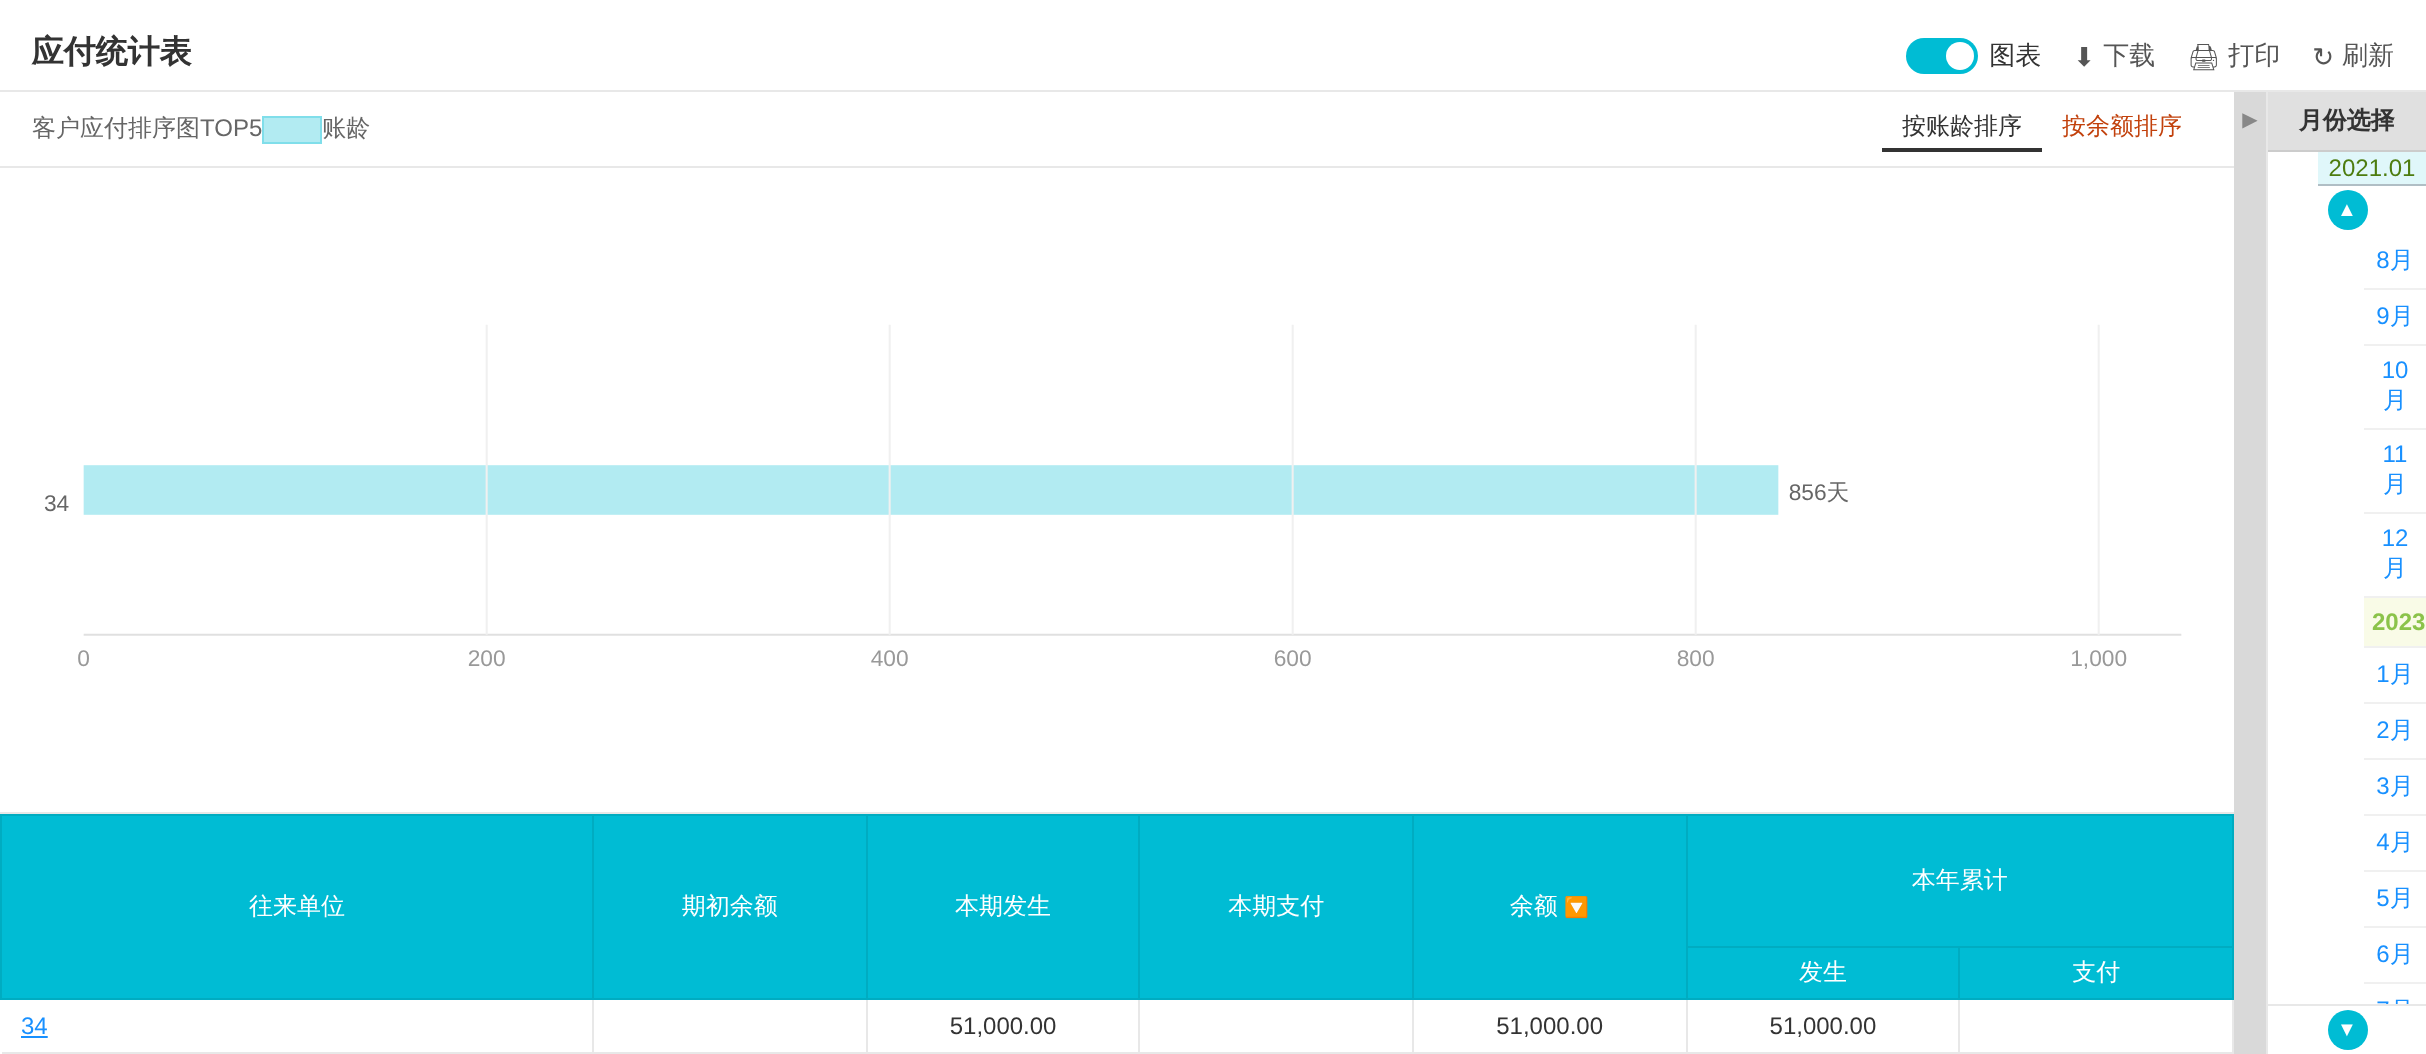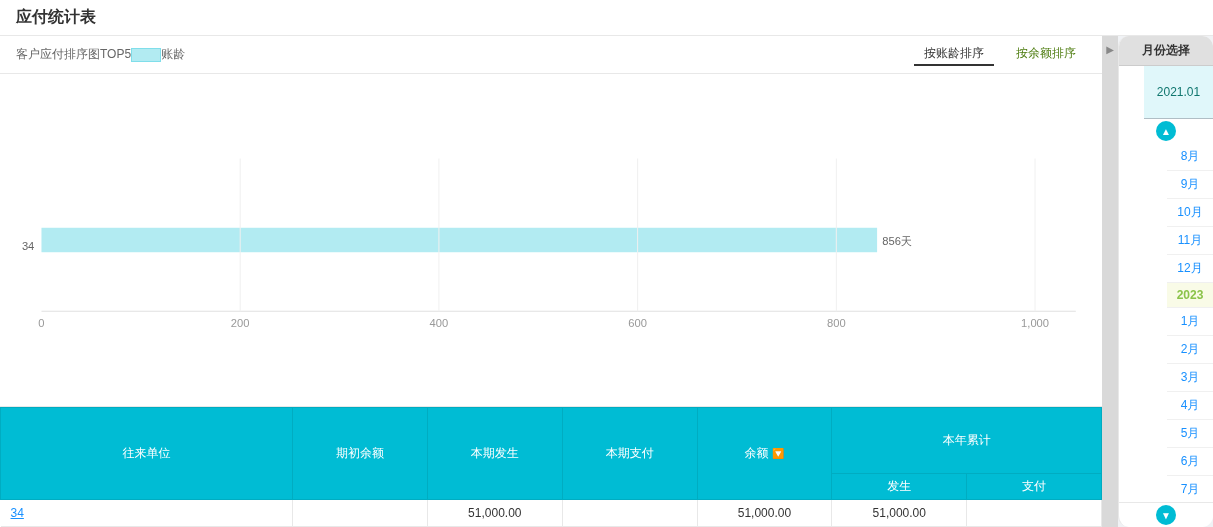--- a/index.html
+++ b/index.html
@@ -1,77 +1,95 @@
 <!DOCTYPE html>
 <html><head>
   <meta charset="utf-8">
   <style>
     * { box-sizing: border-box; margin: 0; padding: 0; }
     body { font-family: "Microsoft YaHei", Arial, sans-serif; font-size: 13px; background: #f0f2f5; color: #333; }
 
     .page { display: flex; flex-direction: column; width: 1213px; height: 527px; background: #f0f2f5; }
 
     
-    .header { display: flex; align-items: center; justify-content: space-between; background: #fff; padding: 8px 16px; height: 36px; border-bottom: 1px solid #e8e8e8; }
+    .header { display: flex; align-items: flex-end; justify-content: space-between; background: #fff; padding: 8px 16px; height: 46px; border-bottom: 1px solid #e8e8e8; }
     .header-title { font-size: 16px; font-weight: bold; color: #333; }
     .header-actions { display: flex; align-items: center; gap: 16px; }
     .toggle-wrap { display: flex; align-items: center; gap: 6px; }
     .toggle { width: 36px; height: 18px; background: #00bcd4; border-radius: 9px; position: relative; cursor: pointer; }
     .toggle::after { content: ''; position: absolute; width: 14px; height: 14px; background: #fff; border-radius: 50%; top: 2px; right: 2px; }
     .action-btn { display: flex; align-items: center; gap: 4px; color: #555; cursor: pointer; font-size: 13px; }
 
     
     .main { display: flex; flex: 1; overflow: hidden; }
 
     
     .chart-area { flex: 1; display: flex; flex-direction: column; overflow: hidden; }
 
     
     .chart-header { display: flex; align-items: center; justify-content: space-between; padding: 8px 16px; background: #fff; border-bottom: 1px solid #e8e8e8; height: 38px; }
     .chart-legend { display: flex; align-items: center; gap: 0; font-size: 12px; color: #666; }
     .legend-box { width: 30px; height: 14px; background: #b2ebf2; border: 1px solid #80deea; }
-    .sort-btns { display: flex; gap: 12px; }
-    .sort-btn { padding: 2px 10px; font-size: 12px; color: #4d7c0f; cursor: pointer; border-bottom: 2px solid transparent; }
+    .sort-btns { display: flex; gap: 0; }
+    .sort-btn { padding: 2px 10px; font-size: 12px; color: #c2410c; cursor: pointer; border-bottom: 2px solid transparent; }
     .sort-btn.active { color: #333; border-bottom: 2px solid #333; }
 
     
     .chart-canvas { flex: 1; background: #fff; position: relative; padding: 10px 16px 10px 16px; }
 
     
     .table-area { background: #fff; border-top: 1px solid #e8e8e8; }
     .table-wrap { overflow-x: auto; }
     table { width: 100%; border-collapse: collapse; }
     .table-header-row th { background: #00bcd4; color: #fff; text-align: center; padding: 24px 6px; font-size: 12px; font-weight: normal; border: 1px solid #00acc1; }
     .table-sub-header th { background: #00bcd4; color: #fff; text-align: center; padding: 4px 6px; font-size: 12px; font-weight: normal; border: 1px solid #00acc1; }
     .table-data-row td { text-align: center; padding: 6px 8px; font-size: 12px; border-bottom: 1px solid #e8e8e8; border-right: 1px solid #e8e8e8; }
     .table-data-row td:first-child { text-align: left; padding-left: 10px; }
     .text-right { text-align: right; }
     .link { color: #1890ff; text-decoration: underline; cursor: pointer; }
 
     
-    .sidebar { width: 95px; background: #fff; border-left: 1px solid #e8e8e8; display: flex; flex-direction: column; overflow: hidden; border-radius: 11px; }
+    .sidebar { width: 80px; background: #fff; border-left: 1px solid #e8e8e8; display: flex; flex-direction: column; overflow: hidden; }
     .sidebar-header { background: #e0e0e0; text-align: center; padding: 6px 4px; font-size: 12px; color: #333; font-weight: bold; border-bottom: 1px solid #ccc; }
-    .sidebar-year-input { background: #e0f7fa; text-align: center; padding: 19px 4px; font-size: 12px; color: #0f766e; border-bottom: 1px solid #b0bec5; margin-left: 25px; }
+    .sidebar-year-input { background: #e0f7fa; text-align: center; padding: 1px 4px; font-size: 12px; color: #4d7c0f; border-bottom: 1px solid #b0bec5; margin-left: 25px; }
     .sidebar-nav { display: flex; justify-content: center; padding: 2px 0; }
     .nav-arrow { width: 20px; height: 20px; background: #00bcd4; border-radius: 50%; display: flex; align-items: center; justify-content: center; cursor: pointer; color: #fff; font-size: 10px; }
     .sidebar-months { flex: 1; overflow-y: auto; margin-left: 48px; }
     .month-item { text-align: center; padding: 5px 4px; font-size: 12px; color: #1890ff; cursor: pointer; border-bottom: 1px solid #f0f0f0; }
     .month-item.year-label { color: #8bc34a; font-weight: bold; background: #f9fbe7; }
     .sidebar-nav-down { display: flex; justify-content: center; padding: 2px 0; border-top: 1px solid #e8e8e8; }
 
     
     .divider-arrow { width: 16px; background: #d9d9d9; display: flex; align-items: flex-start; padding-top: 8px; justify-content: center; cursor: pointer; font-size: 10px; color: #888; }
   </style>
 </head>
 <body>
 
 <div class="page">
 
   <div class="header">
     <div class="header-title">应付统计表</div>
+    <div class="header-actions">
+      <div class="toggle-wrap">
+        <div class="toggle"></div>
+        <span>图表</span>
+      </div>
+      <div class="action-btn">
+        <span>⬇</span>
+        <span>下载</span>
+      </div>
+      <div class="action-btn">
+        <span>🖨</span>
+        <span>打印</span>
+      </div>
+      <div class="action-btn">
+        <span>↻</span>
+        <span>刷新</span>
+      </div>
+    </div>
   </div>
 
   <div class="main">
 
     <div class="chart-area">
 
       <div class="chart-header">
         <div class="chart-legend">
           <span>客户应付排序图TOP5</span>
           <div class="legend-box"></div>

